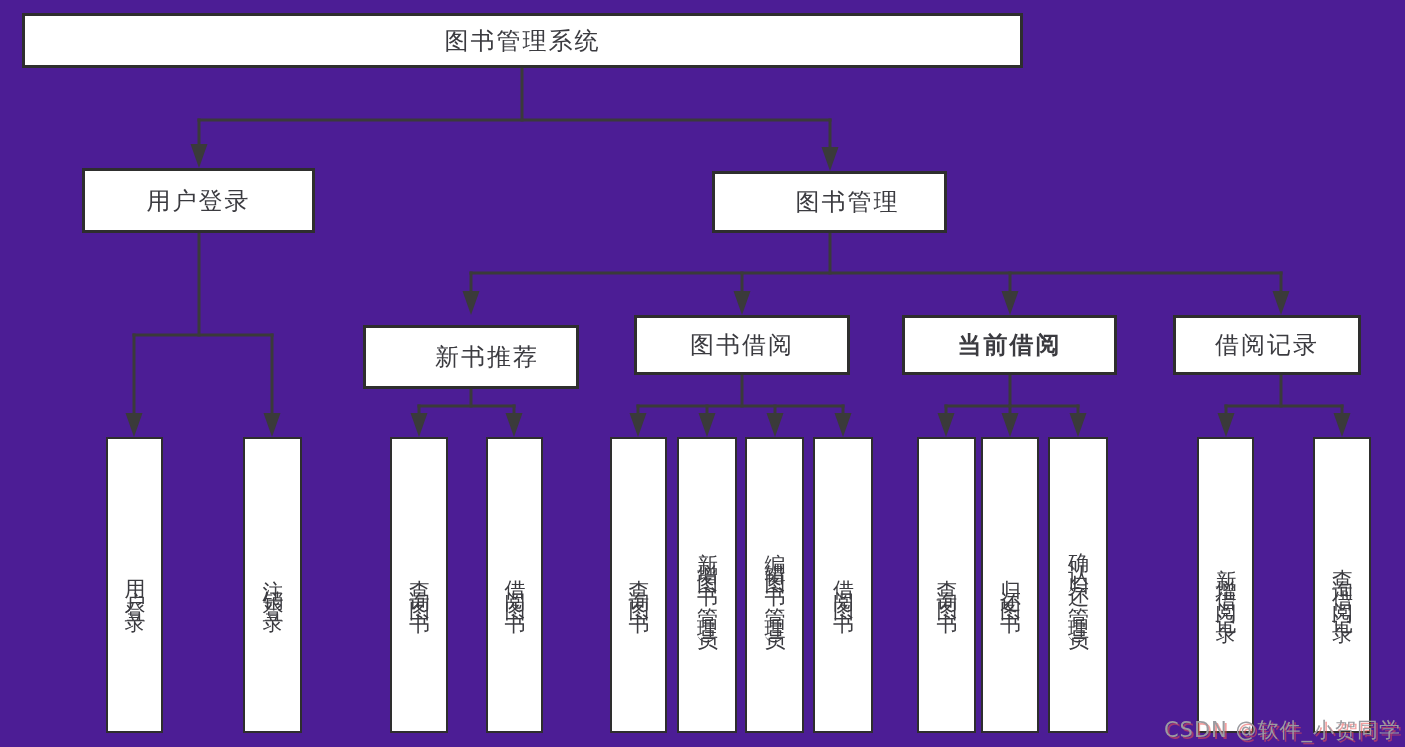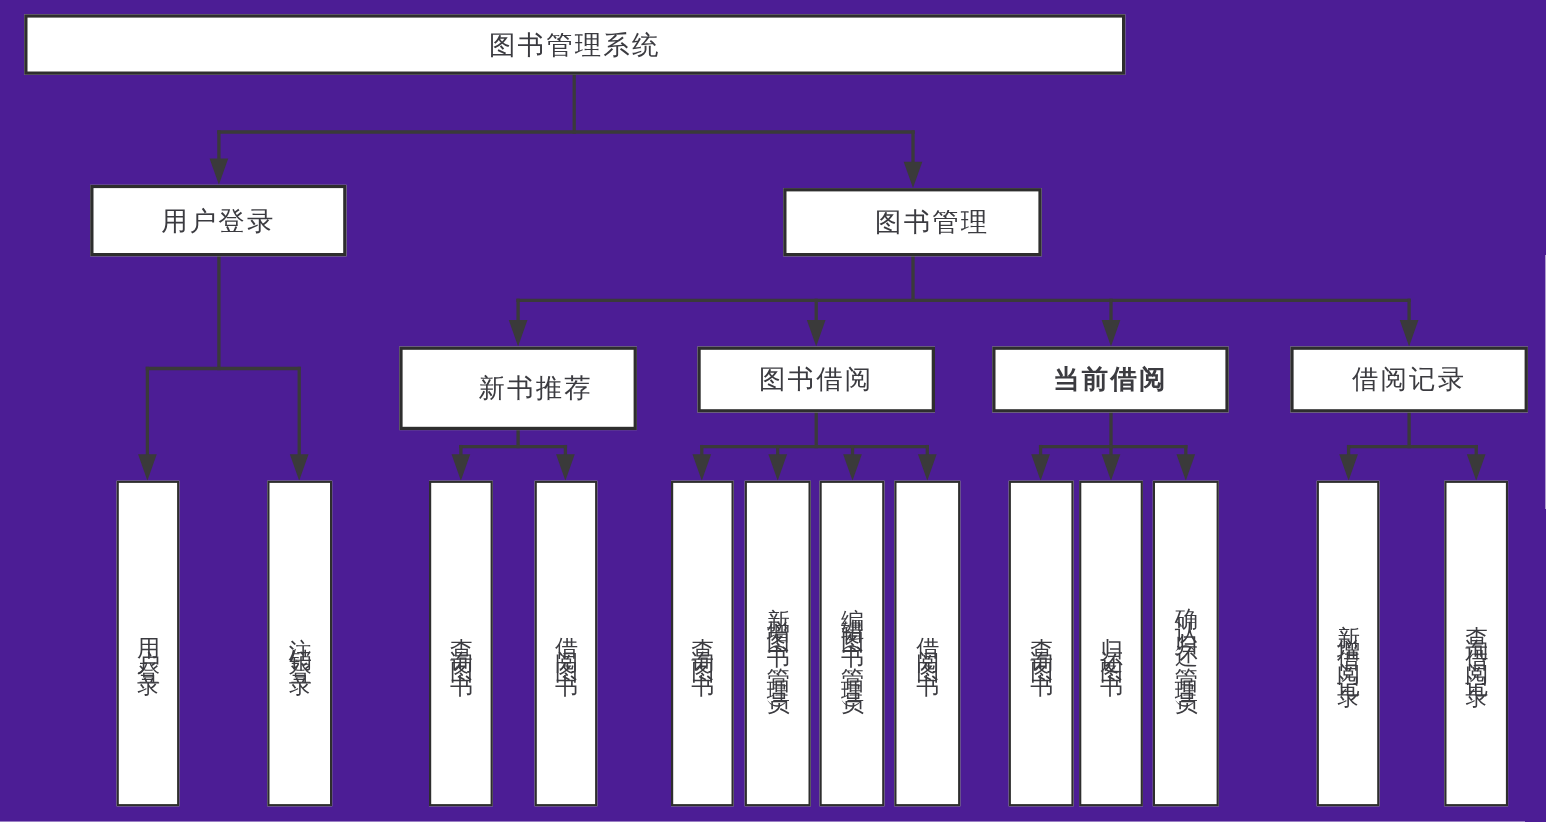--- a/index.html
+++ b/index.html
@@ -120,30 +120,30 @@
   <div id="nodes">
       <div class="node h" style="left: 22px; top: 13px; width: 1001px; height: 55px;">
         <span>图书管理系统</span>
       </div>
       <div class="node h" style="left: 82px; top: 168px; width: 233px; height: 65px;">
         <span>用户登录</span>
       </div>
       <div class="node h" style="left: 712px; top: 171px; width: 235px; height: 62px; padding-left: 36px;">
         <span>图书管理</span>
       </div>
-      <div class="node h" style="left: 363px; top: 315px; width: 216px; height: 76px; padding-left: 32px;">
+      <div class="node h" style="left: 363px; top: 325px; width: 216px; height: 64px; padding-left: 32px;">
         <span>新书推荐</span>
       </div>
       <div class="node h" style="left: 634px; top: 315px; width: 216px; height: 60px;">
         <span>图书借阅</span>
       </div>
       <div class="node h" style="left: 902px; top: 315px; width: 215px; height: 60px; font-weight: bold;">
         <span>当前借阅</span>
       </div>
-      <div class="node h" style="left: 1173px; top: 315px; width: 216px; height: 60px;">
+      <div class="node h" style="left: 1173px; top: 315px; width: 188px; height: 60px;">
         <span>借阅记录</span>
       </div>
       <div class="node v" style="left: 106px; top: 437px; width: 57px; height: 296px;">
         <span>用户登录</span>
       </div>
       <div class="node v" style="left: 243px; top: 437px; width: 59px; height: 296px;">
         <span>注销登录</span>
       </div>
       <div class="node v" style="left: 390px; top: 437px; width: 58px; height: 296px;">
         <span>查询图书</span>
@@ -172,13 +172,14 @@
       <div class="node v" style="left: 1048px; top: 437px; width: 60px; height: 296px;">
         <span>确认归还（管理员）</span>
       </div>
       <div class="node v" style="left: 1197px; top: 437px; width: 57px; height: 296px;">
         <span>新增借阅记录</span>
       </div>
       <div class="node v" style="left: 1313px; top: 437px; width: 58px; height: 296px;">
         <span>查询借阅记录</span>
       </div>
     </div>
+  <div id="watermark">CSDN @软件_小贺同学</div>
 </div>
 
 </body></html>

